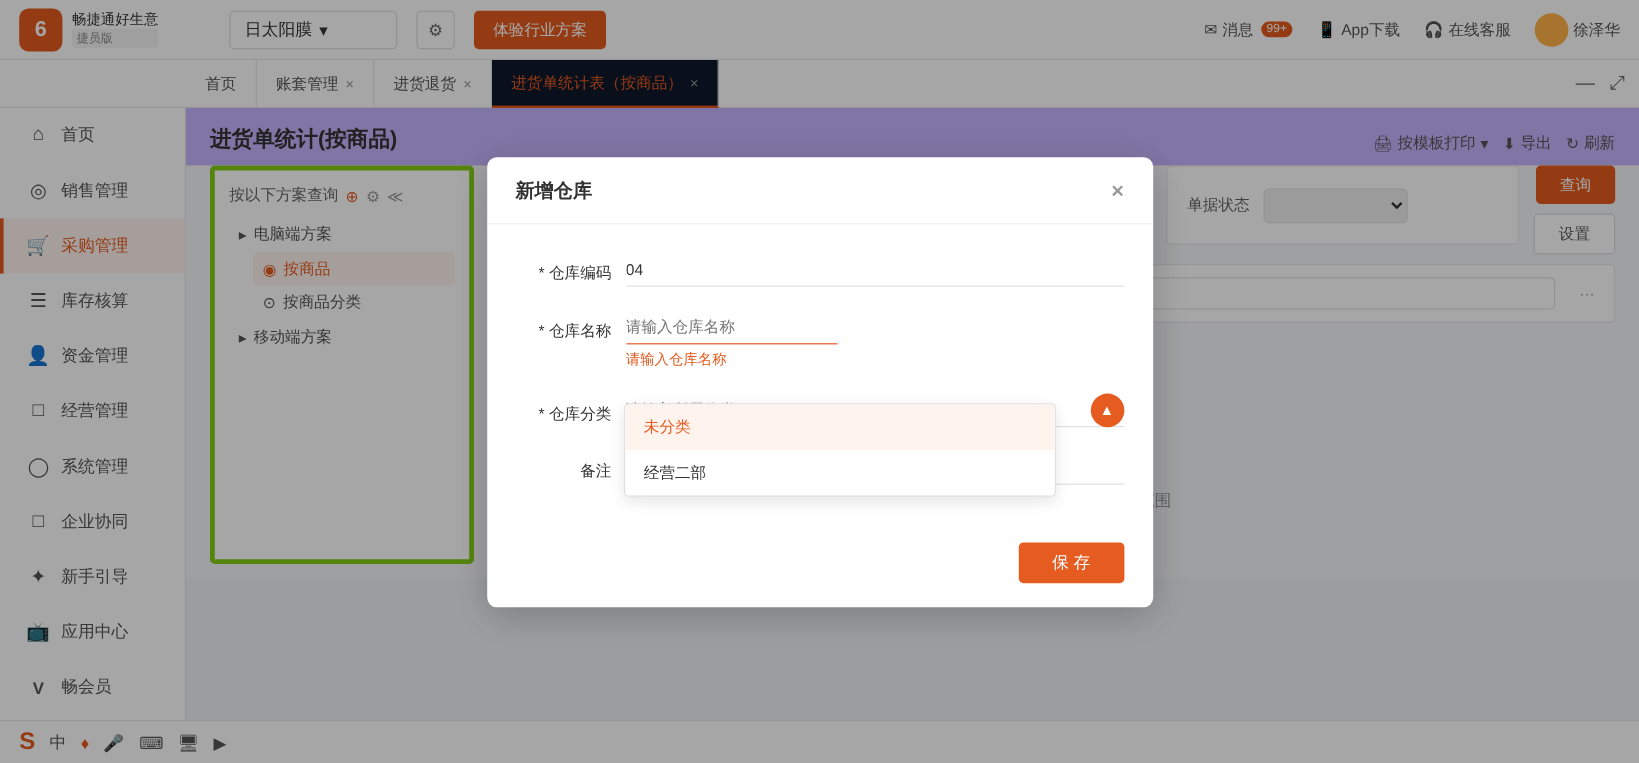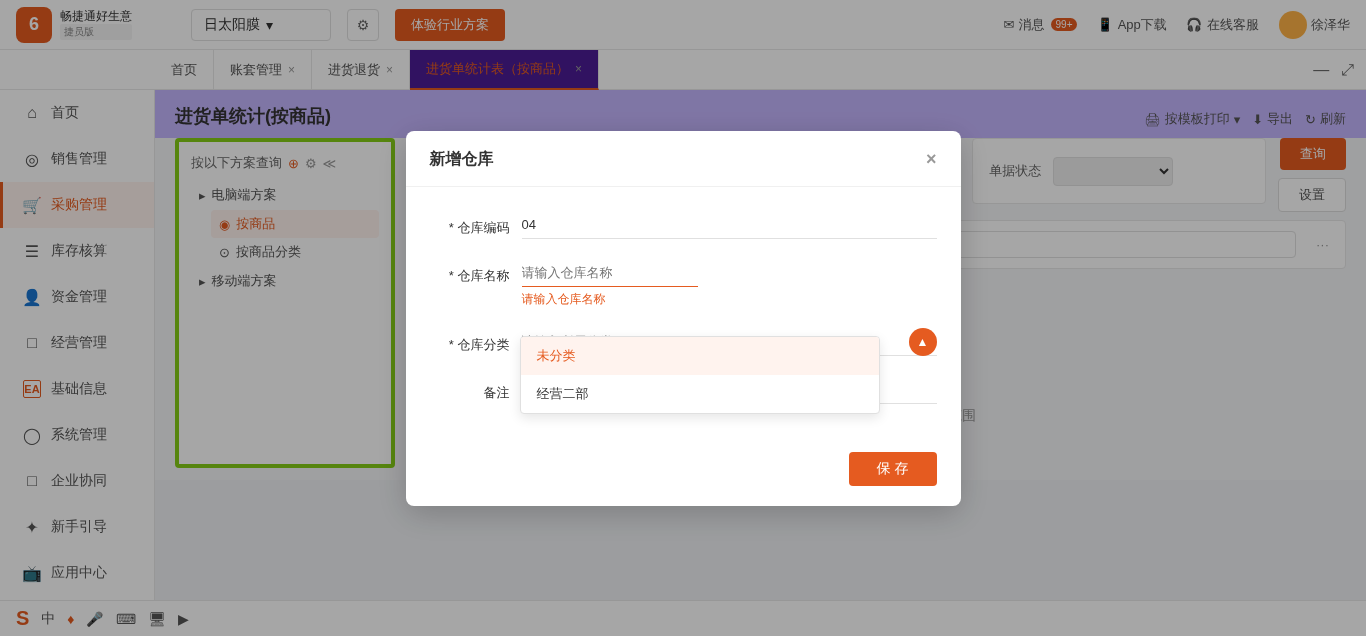--- a/index.html
+++ b/index.html
@@ -107,21 +107,21 @@
       padding: 0 16px;
       cursor: pointer;
       font-size: 13px;
       color: #555;
       border-right: 1px solid #e8e8e8;
       gap: 6px;
       position: relative;
     }
     .tab-item.active {
       color: #e55b20;
-      background: #4c1d95;
+      background: #0f172a;
       border-bottom: 2px solid #e55b20;
     }
     .tab-close {
       font-size: 12px;
       color: #999;
       cursor: pointer;
     }
     .tab-controls {
       margin-left: auto;
       display: flex;
@@ -543,24 +543,20 @@
       <span class="sidebar-icon">☰</span>
       <span>库存核算</span>
     </div>
     <div class="sidebar-item">
       <span class="sidebar-icon">👤</span>
       <span>资金管理</span>
     </div>
     <div class="sidebar-item">
       <span class="sidebar-icon">□</span>
       <span>经营管理</span>
-    </div>
-    <div class="sidebar-item">
-      <span class="sidebar-icon" style="font-size:11px;font-weight:bold;color:#e55b20;border:1px solid #e55b20;border-radius:2px;padding:0 2px;">EA</span>
-      <span>基础信息</span>
     </div>
     <div class="sidebar-item">
       <span class="sidebar-icon">◯</span>
       <span>系统管理</span>
     </div>
     <div class="sidebar-item">
       <span class="sidebar-icon">□</span>
       <span>企业协同</span>
     </div>
     <div class="sidebar-item">

